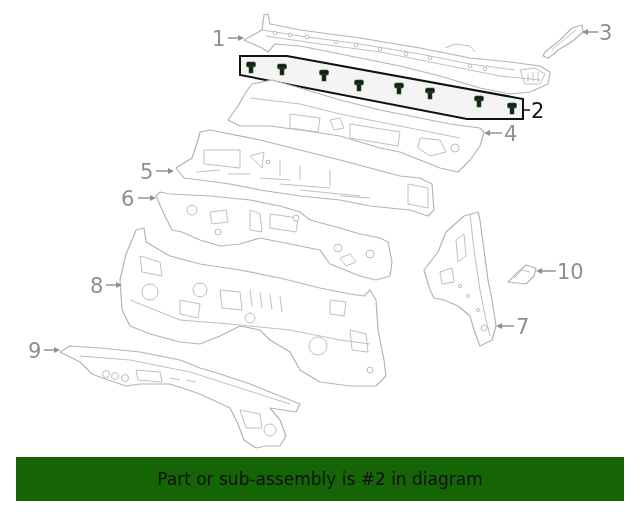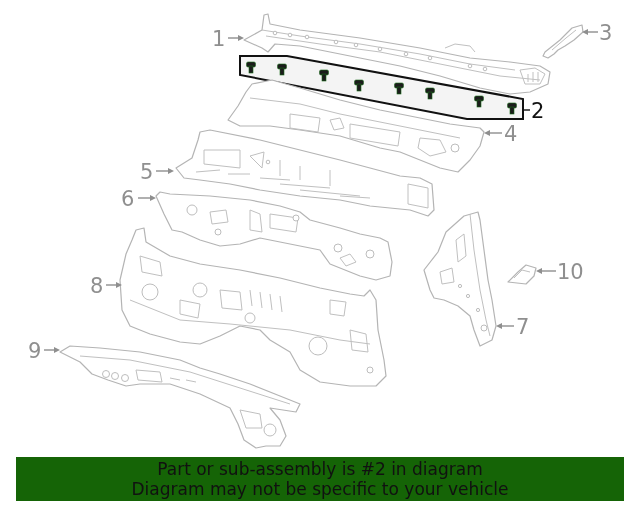--- a/index.html
+++ b/index.html
@@ -222,14 +222,13 @@
 
   <g>
     <polygon class="arrowhead" points="536,271 542,268 542,274"></polygon>
     <line class="leader" x1="542" y1="271" x2="556" y2="271"></line>
     <text class="callout-text" x="557" y="279">10</text>
   </g>
 </svg>
 
 <div class="banner">
   <span>Part or sub-assembly is #2 in diagram</span>
-  <span>Diagram may not be specific to your vehicle</span>
 </div>
 
 </body></html>

